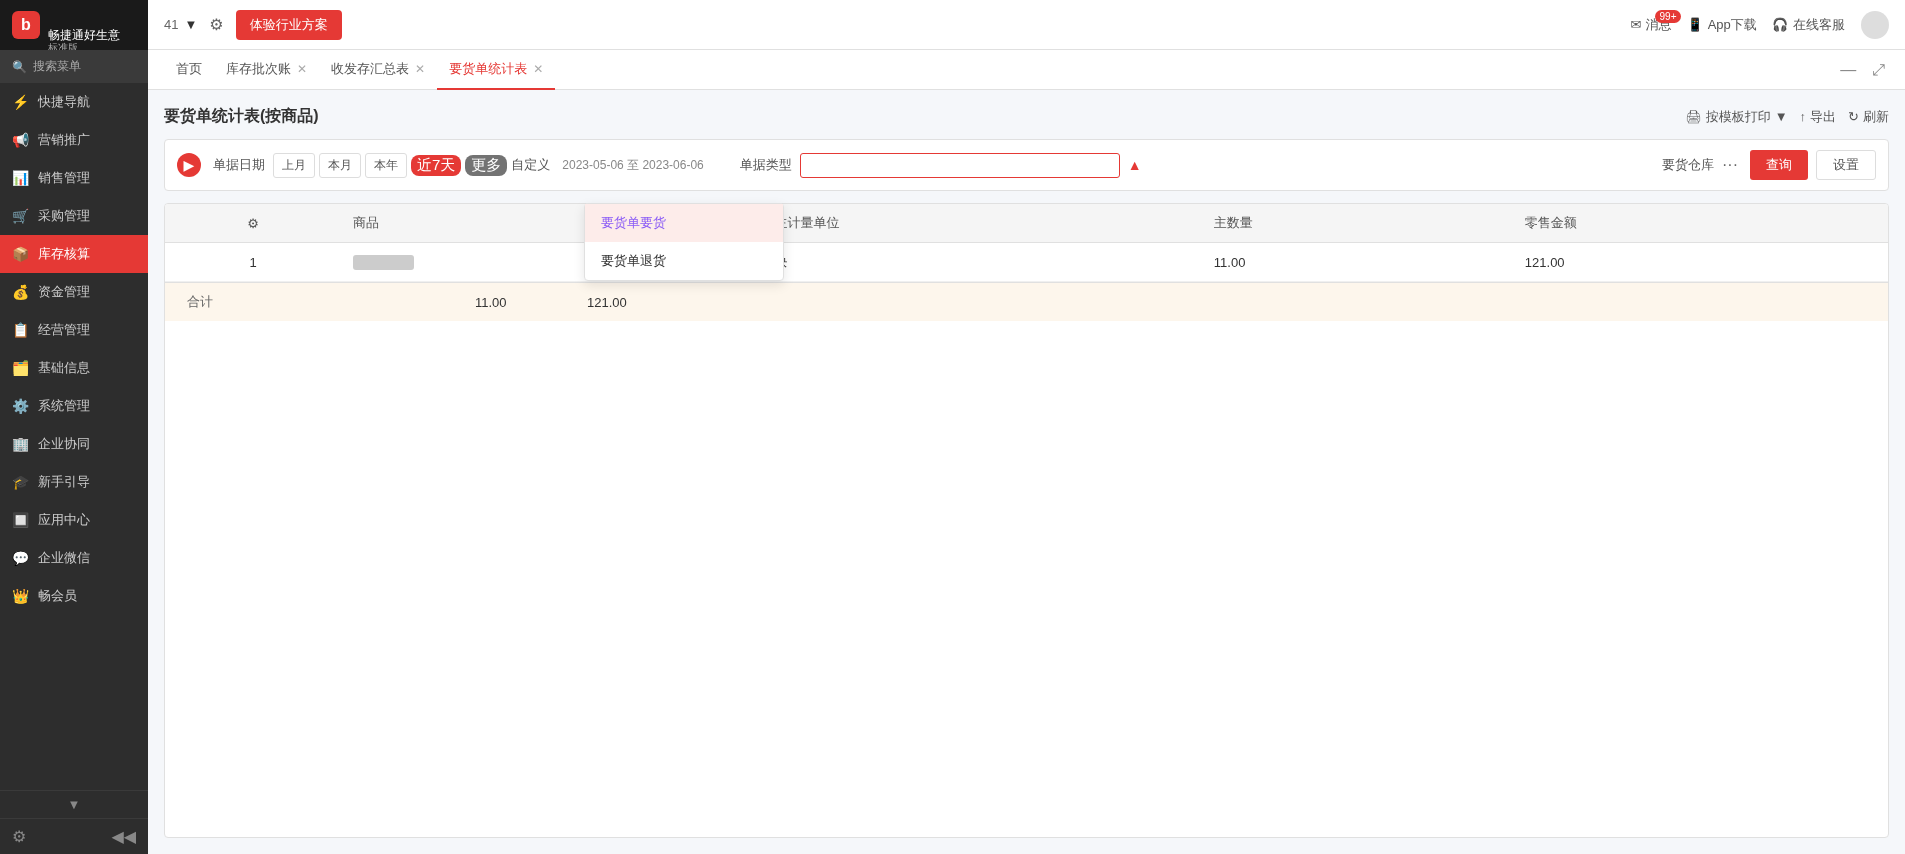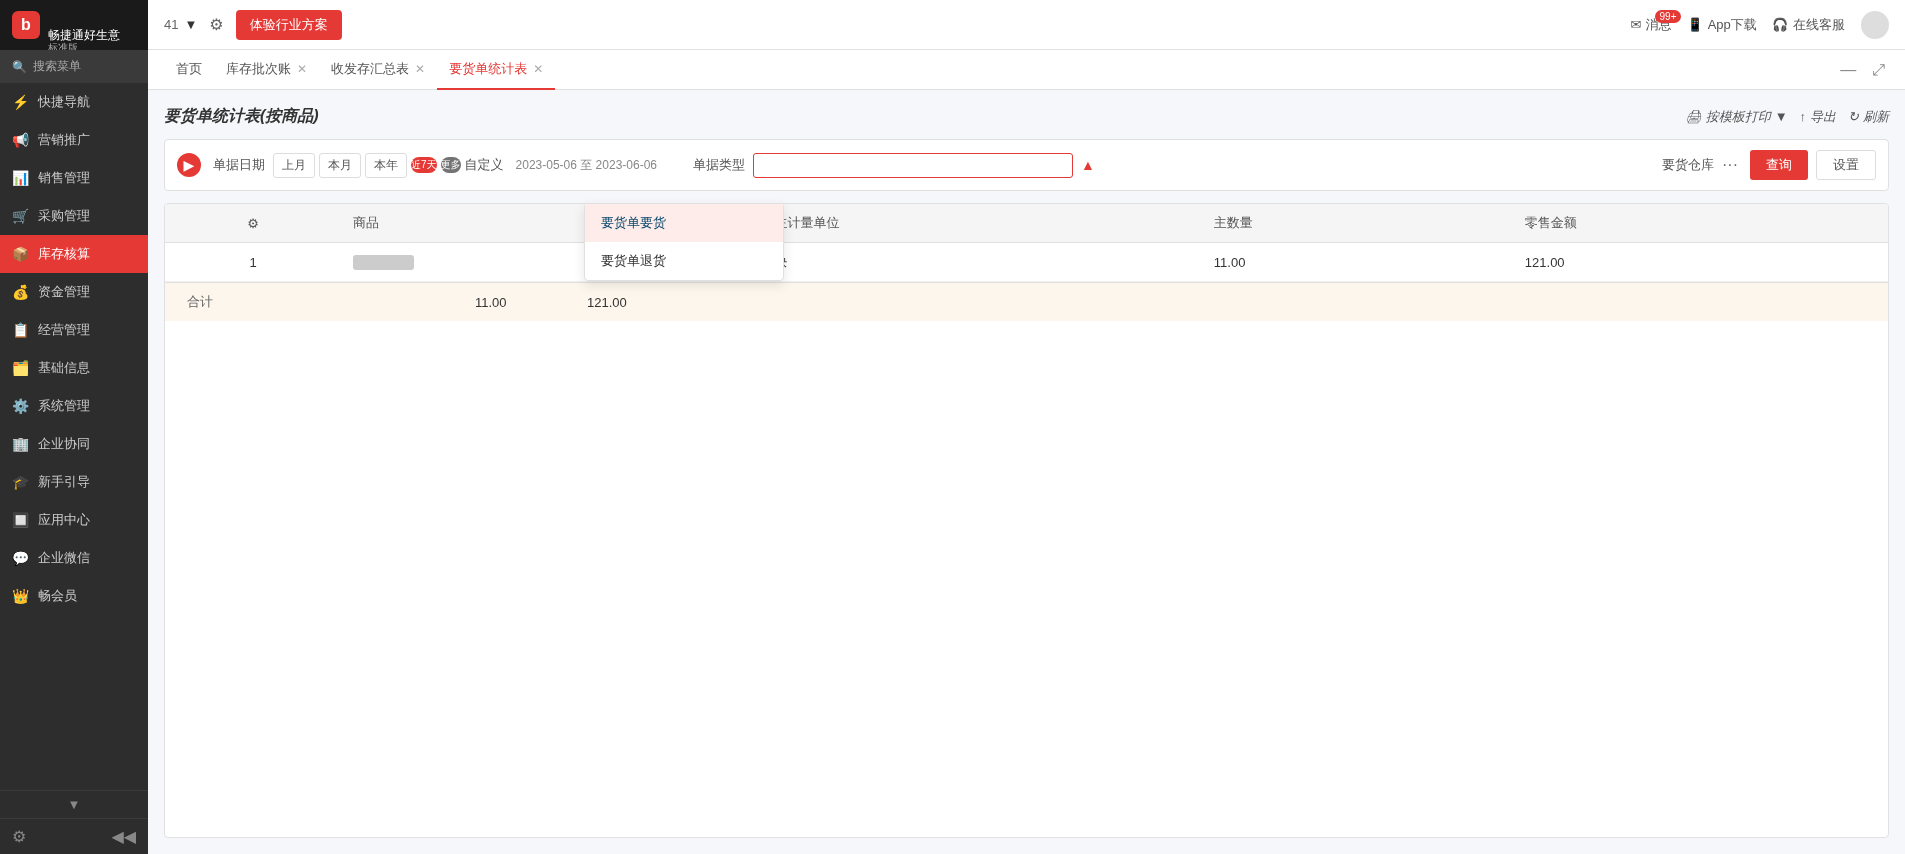--- a/index.html
+++ b/index.html
@@ -163,21 +163,20 @@
 
     
     .page-body { flex: 1; overflow: auto; background: #f5f7fa; padding: 16px; display: flex; flex-direction: column; }
 
     
     .page-header {
       display: flex;
       align-items: center;
       justify-content: space-between;
       margin-bottom: 12px;
-      font-style: italic;
     }
     .page-title { font-size: 16px; font-weight: bold; color: #333; }
 
     .page-header-actions { display: flex; align-items: center; gap: 12px; font-size: 13px; color: #555; }
     .page-header-actions span { cursor: pointer; display: flex; align-items: center; gap: 4px; }
 
     
     .filter-bar {
       background: #fff;
       border: 1px solid #e0e0e0;
@@ -213,22 +212,22 @@
       border: 1px solid #ddd;
       border-radius: 3px;
       background: #fff;
       color: #555;
       font-size: 12px;
       cursor: pointer;
     }
     .filter-date-badge {
       background: #e53935;
       color: #fff;
-      font-size: 10px;
-      padding: 1px 0;
+      font-size: 15px;
+      padding: 1px 6px;
       border-radius: 8px;
       cursor: pointer;
     }
     .filter-date-range { font-size: 12px; color: #888; }
 
     .filter-type-group { display: flex; align-items: center; gap: 8px; margin-left: 24px; flex: 1; }
     .filter-type-input {
       flex: 1;
       max-width: 320px;
       border: 1px solid #e53935;
@@ -278,21 +277,21 @@
       border-radius: 4px;
       box-shadow: 0 4px 12px rgba(0,0,0,0.1);
       min-width: 200px;
     }
     .dropdown-item {
       padding: 10px 16px;
       cursor: pointer;
       font-size: 13px;
       color: #333;
     }
-    .dropdown-item.selected { background: #fdecea; color: #0c4a6e; }
+    .dropdown-item.selected { background: #fdecea; color: #8b5cf6; }
 
     
     .table-container { background: #fff; border: 1px solid #e0e0e0; border-radius: 4px; flex: 1; overflow: auto; }
     .data-table { width: 100%; border-collapse: collapse; }
     .data-table th {
       background: #f5f5f5;
       padding: 10px 12px;
       text-align: left;
       font-size: 13px;
       color: #555;

